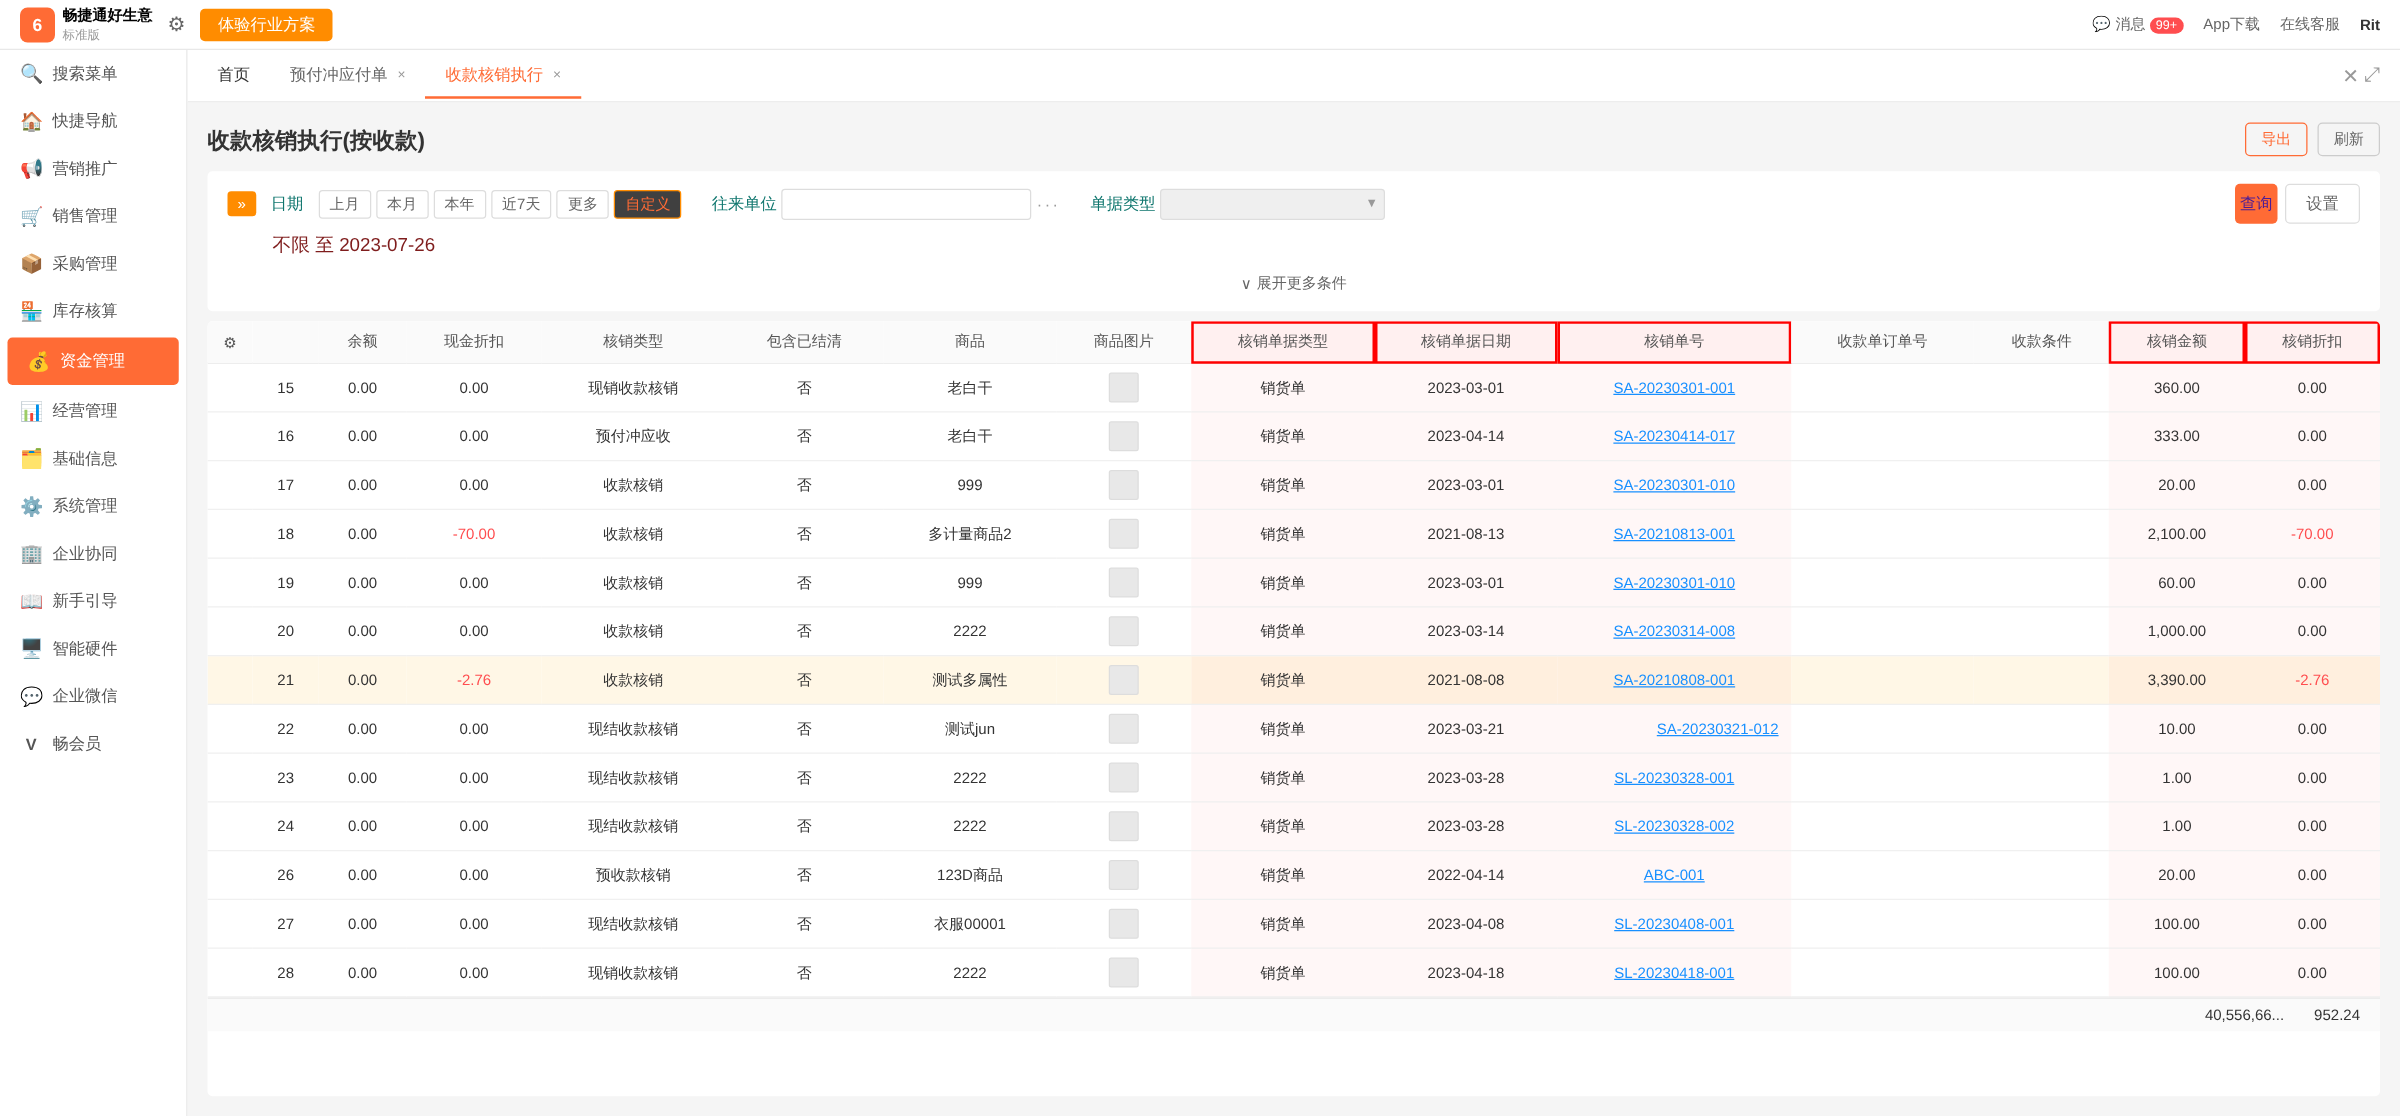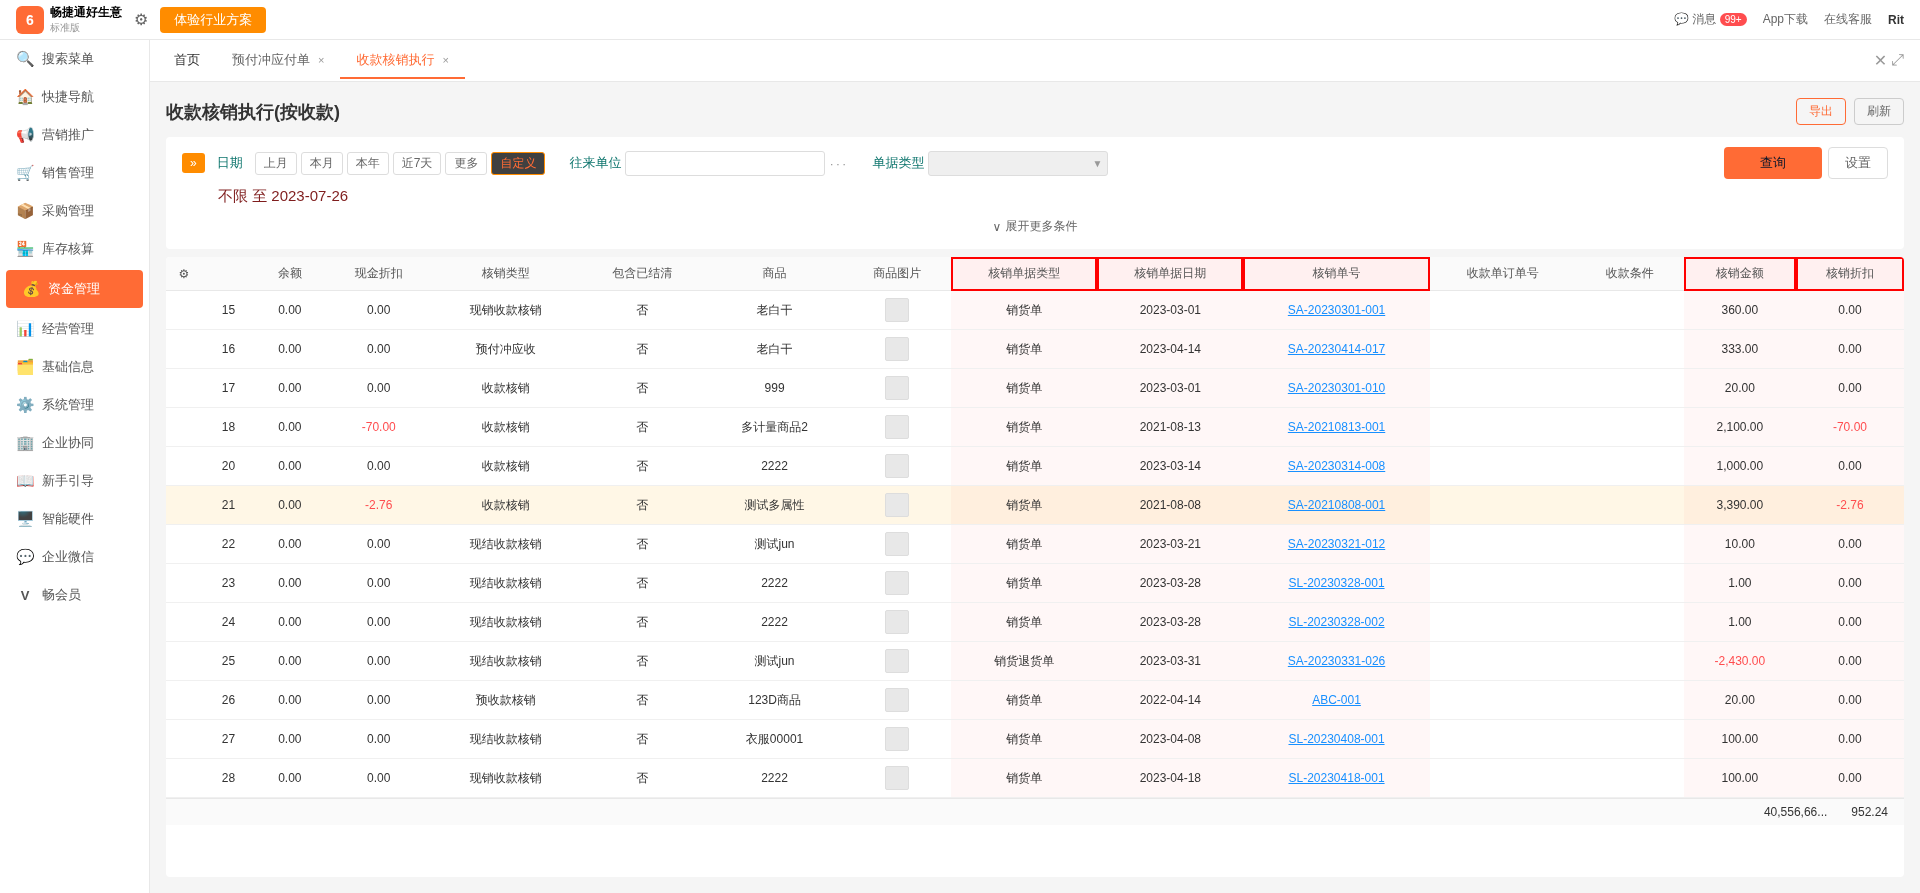--- a/index.html
+++ b/index.html
@@ -97,21 +97,21 @@
       gap: 8px;
     }
     .filter-row { display: flex; align-items: center; gap: 12px; }
     .filter-label { color: #0f766e; font-size: 13px; white-space: nowrap; }
     .filter-date-btns { display: flex; gap: 4px; }
     .filter-date-btn { background: none; border: 1px solid #ddd; color: #666; padding: 2px 8px; border-radius: 3px; cursor: pointer; font-size: 12px; }
     .filter-date-btn.active { background: #404040; border-color: #ff8c00; color: #ff6b35; }
     .filter-input { border: 1px solid #ddd; border-radius: 3px; padding: 4px 8px; font-size: 13px; width: 200px; color: #333; }
     .filter-dots { color: #999; letter-spacing: 2px; }
     .filter-select { border: 1px solid #ddd; border-radius: 3px; padding: 4px 24px 4px 8px; font-size: 13px; color: #333; appearance: none; width: 180px; }
-    .btn-query { background: #ff6b35; color: #0f172a; border: none; padding: 6px 36px; border-radius: 4px; cursor: pointer; font-size: 13px; }
+    .btn-query { background: #ff6b35; color: #4c1d95; border: none; padding: 6px 4px; border-radius: 4px; cursor: pointer; font-size: 13px; }
     .btn-settings { background: none; border: 1px solid #ddd; color: #666; padding: 6px 16px; border-radius: 4px; cursor: pointer; font-size: 13px; }
     .expand-more { display: flex; justify-content: center; align-items: center; gap: 4px; font-size: 12px; color: #666; cursor: pointer; padding: 4px 0; }
 
     
     .table-wrapper { flex: 1; overflow: auto; background: #fff; border-radius: 4px; position: relative; }
     table { width: 100%; border-collapse: collapse; font-size: 12px; }
     thead tr th {
       background: #fafafa;
       border-bottom: 1px solid #e8e8e8;
       padding: 8px 10px;
@@ -396,20 +396,37 @@
     <td style="background:rgba(255,0,0,0.03);">销货单</td>
     <td style="background:rgba(255,0,0,0.03);">2021-08-13</td>
     <td style="background:rgba(255,0,0,0.03);text-align:center;"><span class="link-cell">SA-20210813-001</span></td>
     <td></td>
     <td></td>
     <td style="background:rgba(255,0,0,0.03);" class="">2,100.00</td>
     <td style="background:rgba(255,0,0,0.03);" class="red-text">-70.00</td>
   </tr>
               <tr>
     <td></td>
+    <td>19</td>
+    <td>0.00</td>
+    <td class="">0.00</td>
+    <td>收款核销</td>
+    <td>否</td>
+    <td>999</td>
+    <td><span style="display:inline-block;width:24px;height:24px;background:#e8e8e8;border:1px solid #ddd;border-radius:2px;vertical-align:middle;"></span></td>
+    <td style="background:rgba(255,0,0,0.03);">销货单</td>
+    <td style="background:rgba(255,0,0,0.03);">2023-03-01</td>
+    <td style="background:rgba(255,0,0,0.03);"><span class="link-cell">SA-20230301-010</span></td>
+    <td></td>
+    <td></td>
+    <td style="background:rgba(255,0,0,0.03);" class="">60.00</td>
+    <td style="background:rgba(255,0,0,0.03);" class="">0.00</td>
+  </tr>
+              <tr>
+    <td></td>
     <td>20</td>
     <td>0.00</td>
     <td class="">0.00</td>
     <td>收款核销</td>
     <td>否</td>
     <td>2222</td>
     <td><span style="display:inline-block;width:24px;height:24px;background:#e8e8e8;border:1px solid #ddd;border-radius:2px;vertical-align:middle;"></span></td>
     <td style="background:rgba(255,0,0,0.03);">销货单</td>
     <td style="background:rgba(255,0,0,0.03);">2023-03-14</td>
     <td style="background:rgba(255,0,0,0.03);"><span class="link-cell">SA-20230314-008</span></td>
@@ -439,21 +456,21 @@
     <td></td>
     <td>22</td>
     <td>0.00</td>
     <td class="">0.00</td>
     <td>现结收款核销</td>
     <td>否</td>
     <td>测试jun</td>
     <td><span style="display:inline-block;width:24px;height:24px;background:#e8e8e8;border:1px solid #ddd;border-radius:2px;vertical-align:middle;"></span></td>
     <td style="background:rgba(255,0,0,0.03);">销货单</td>
     <td style="background:rgba(255,0,0,0.03);">2023-03-21</td>
-    <td style="background:rgba(255,0,0,0.03);"><span class="link-cell">SA-20230321-012</span></td>
+    <td style="background:rgba(255,0,0,0.03);text-align:right;"><span class="link-cell">SA-20230321-012</span></td>
     <td></td>
     <td></td>
     <td style="background:rgba(255,0,0,0.03);" class="">10.00</td>
     <td style="background:rgba(255,0,0,0.03);" class="">0.00</td>
   </tr>
               <tr>
     <td></td>
     <td>23</td>
     <td>0.00</td>
     <td class="">0.00</td>
@@ -477,37 +494,20 @@
     <td>现结收款核销</td>
     <td>否</td>
     <td>2222</td>
     <td><span style="display:inline-block;width:24px;height:24px;background:#e8e8e8;border:1px solid #ddd;border-radius:2px;vertical-align:middle;"></span></td>
     <td style="background:rgba(255,0,0,0.03);">销货单</td>
     <td style="background:rgba(255,0,0,0.03);">2023-03-28</td>
     <td style="background:rgba(255,0,0,0.03);"><span class="link-cell">SL-20230328-002</span></td>
     <td></td>
     <td></td>
     <td style="background:rgba(255,0,0,0.03);" class="">1.00</td>
-    <td style="background:rgba(255,0,0,0.03);" class="">0.00</td>
-  </tr>
-              <tr>
-    <td></td>
-    <td>25</td>
-    <td>0.00</td>
-    <td class="">0.00</td>
-    <td>现结收款核销</td>
-    <td>否</td>
-    <td>测试jun</td>
-    <td><span style="display:inline-block;width:24px;height:24px;background:#e8e8e8;border:1px solid #ddd;border-radius:2px;vertical-align:middle;"></span></td>
-    <td style="background:rgba(255,0,0,0.03);">销货退货单</td>
-    <td style="background:rgba(255,0,0,0.03);">2023-03-31</td>
-    <td style="background:rgba(255,0,0,0.03);"><span class="link-cell">SA-20230331-026</span></td>
-    <td></td>
-    <td></td>
-    <td style="background:rgba(255,0,0,0.03);" class="red-text">-2,430.00</td>
     <td style="background:rgba(255,0,0,0.03);" class="">0.00</td>
   </tr>
               <tr>
     <td></td>
     <td>26</td>
     <td>0.00</td>
     <td class="">0.00</td>
     <td>预收款核销</td>
     <td>否</td>
     <td>123D商品</td>

